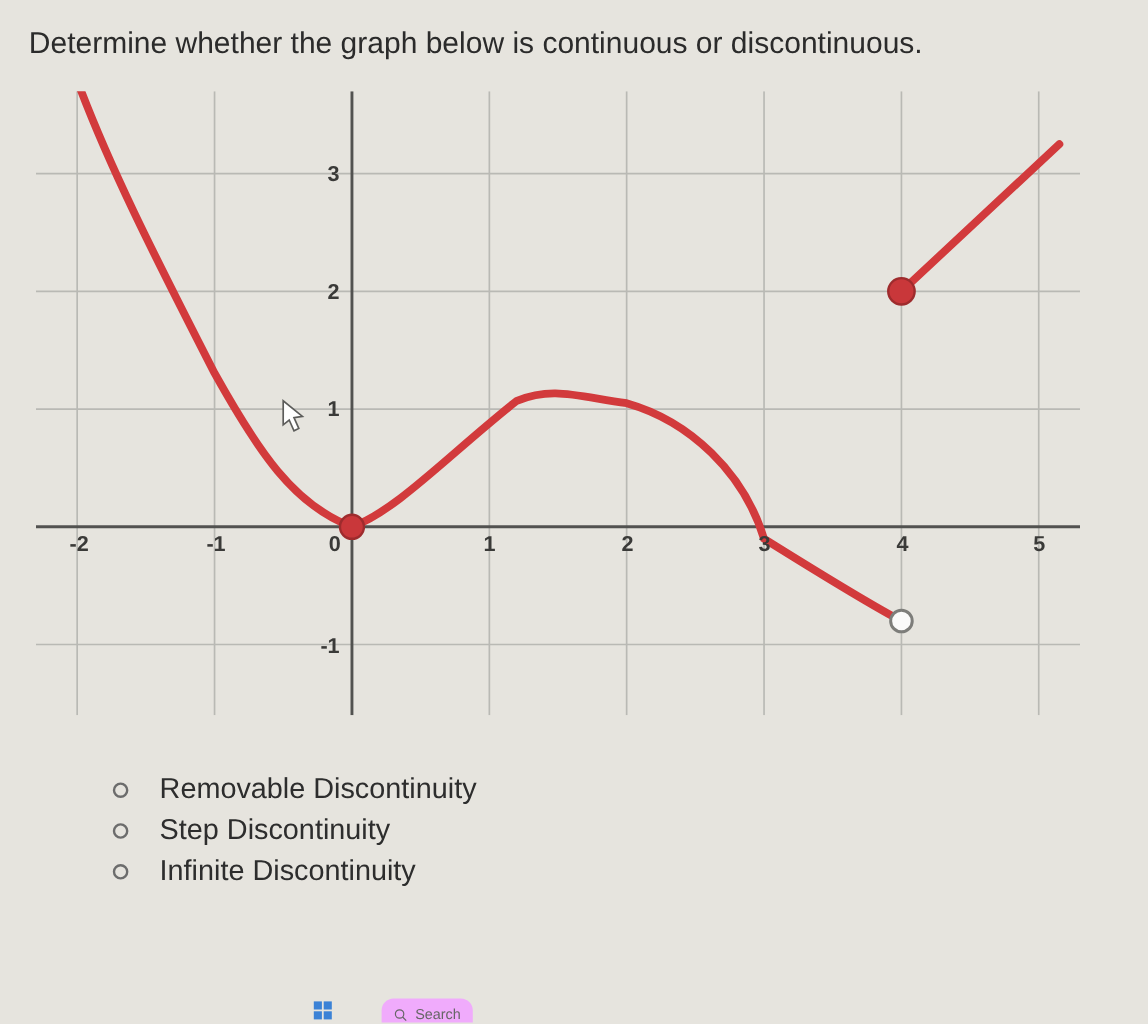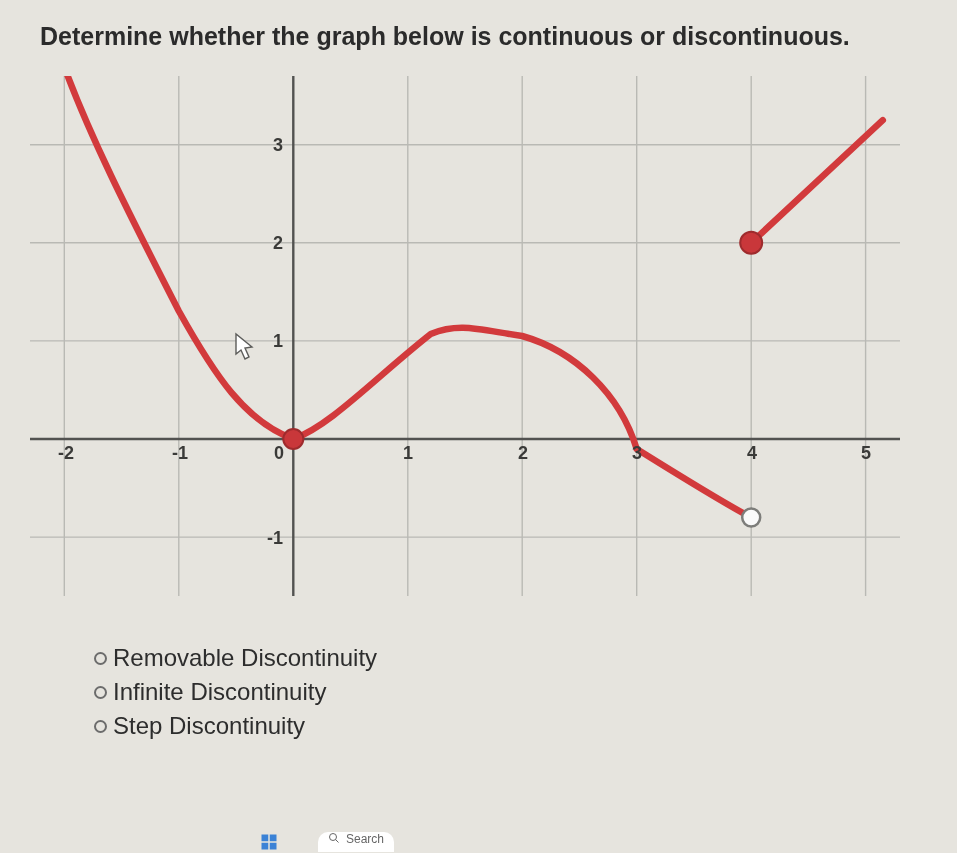--- a/index.html
+++ b/index.html
@@ -12,21 +12,21 @@
     font-family: "Segoe UI", Arial, sans-serif;
     color: #2d2d2d;
     overflow: hidden;
   }
   .question {
     font-size: 25px;
     line-height: 1.45;
     color: #2b2b2b;
     margin-bottom: 22px;
   }
-  .question p { margin: 0 0 14px 16px; font-weight: bold; }
+  .question p { margin: 0 0 14px 0; }
 
   .chart-wrap {
     position: relative;
     width: 870px;
     height: 520px;
     margin: 4px 0 0 6px;
   }
   .chart-wrap svg {
     display: block;
     width: 100%;
@@ -40,21 +40,21 @@
   .dot-open { fill: #fafafa; stroke: #7d7d7a; stroke-width: 2.5; }
   .cursor { fill: #ffffff; stroke: #5c5c5a; stroke-width: 1.4; }
 
   .answers {
     margin-top: 48px;
     padding-left: 70px;
   }
   .answer-row {
     display: flex;
     align-items: center;
-    gap: 6px;
+    gap: 26px;
     margin-bottom: 6px;
     font-size: 24px;
     color: #2d2d2d;
   }
   .radio-ring {
     width: 13px;
     height: 13px;
     border: 2px solid #6c6c6c;
     border-radius: 50%;
     flex-shrink: 0;
@@ -65,25 +65,25 @@
     left: 0; right: 0; bottom: 0;
     height: 22px;
     display: flex;
     align-items: center;
     gap: 40px;
     padding-left: 260px;
     overflow: hidden;
   }
   .tbicon { width: 18px; height: 18px; }
   .searchpill {
-    display: flex; align-items: flex-start;
+    display: flex; align-items: flex-end;
     height: 20px;
     border-top-left-radius: 10px;
     border-top-right-radius: 10px;
-    background: #ffffff;
+    background: #f0abfc;
     padding: 0 10px;
     font-size: 12px;
     color: #666;
     gap: 6px;
   }
   .small-svg { display:block; }
 </style>
 </head>
 <body>
 
@@ -149,25 +149,25 @@
   </svg>
 </div>
 
 <div class="answers">
   <div class="answer-row">
     <span class="radio-ring"></span>
     <span>Removable Discontinuity</span>
   </div>
   <div class="answer-row">
     <span class="radio-ring"></span>
-    <span>Infinite Discontinuity</span>
+    <span>Step Discontinuity</span>
   </div>
   <div class="answer-row">
     <span class="radio-ring"></span>
-    <span>Step Discontinuity</span>
+    <span>Infinite Discontinuity</span>
   </div>
 </div>
 
 <div class="taskbar">
   <svg class="tbicon small-svg" viewBox="0 0 24 24">
     <rect x="2" y="2" width="9" height="9" fill="#3b82d6"></rect>
       <rect x="13" y="2" width="9" height="9" fill="#3b82d6"></rect>
     <rect x="2" y="13" width="9" height="9" fill="#3b82d6"></rect>
       <rect x="13" y="13" width="9" height="9" fill="#3b82d6"></rect>
   </svg>

